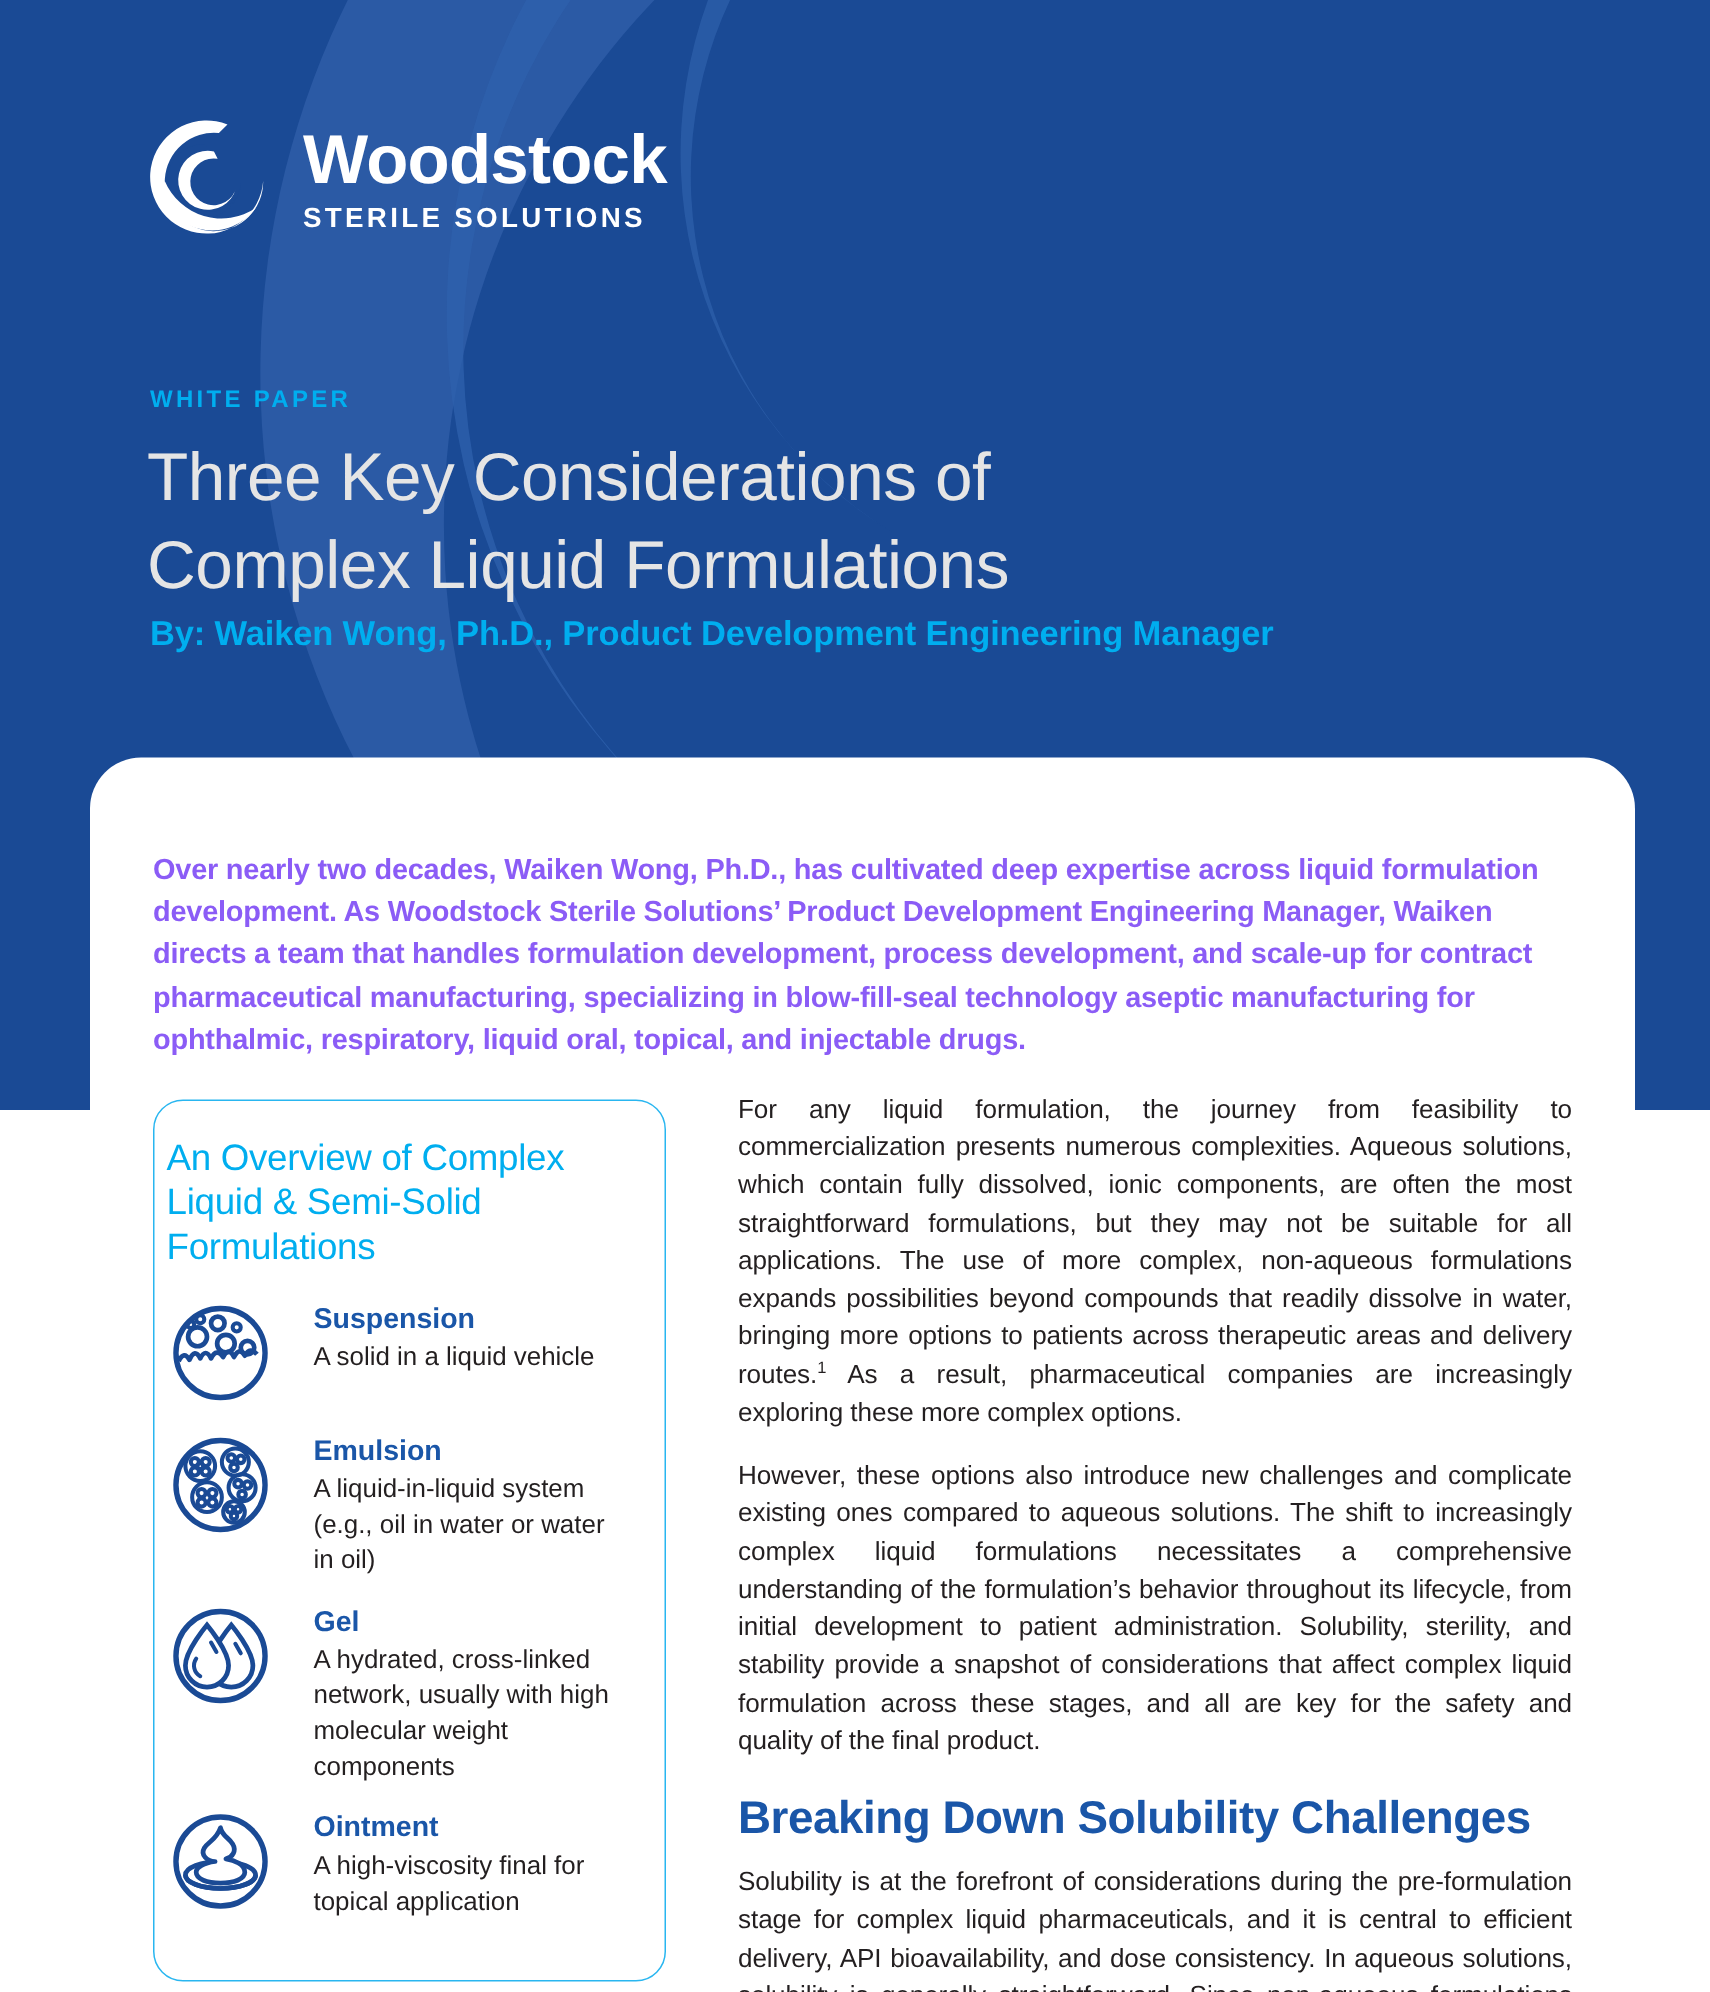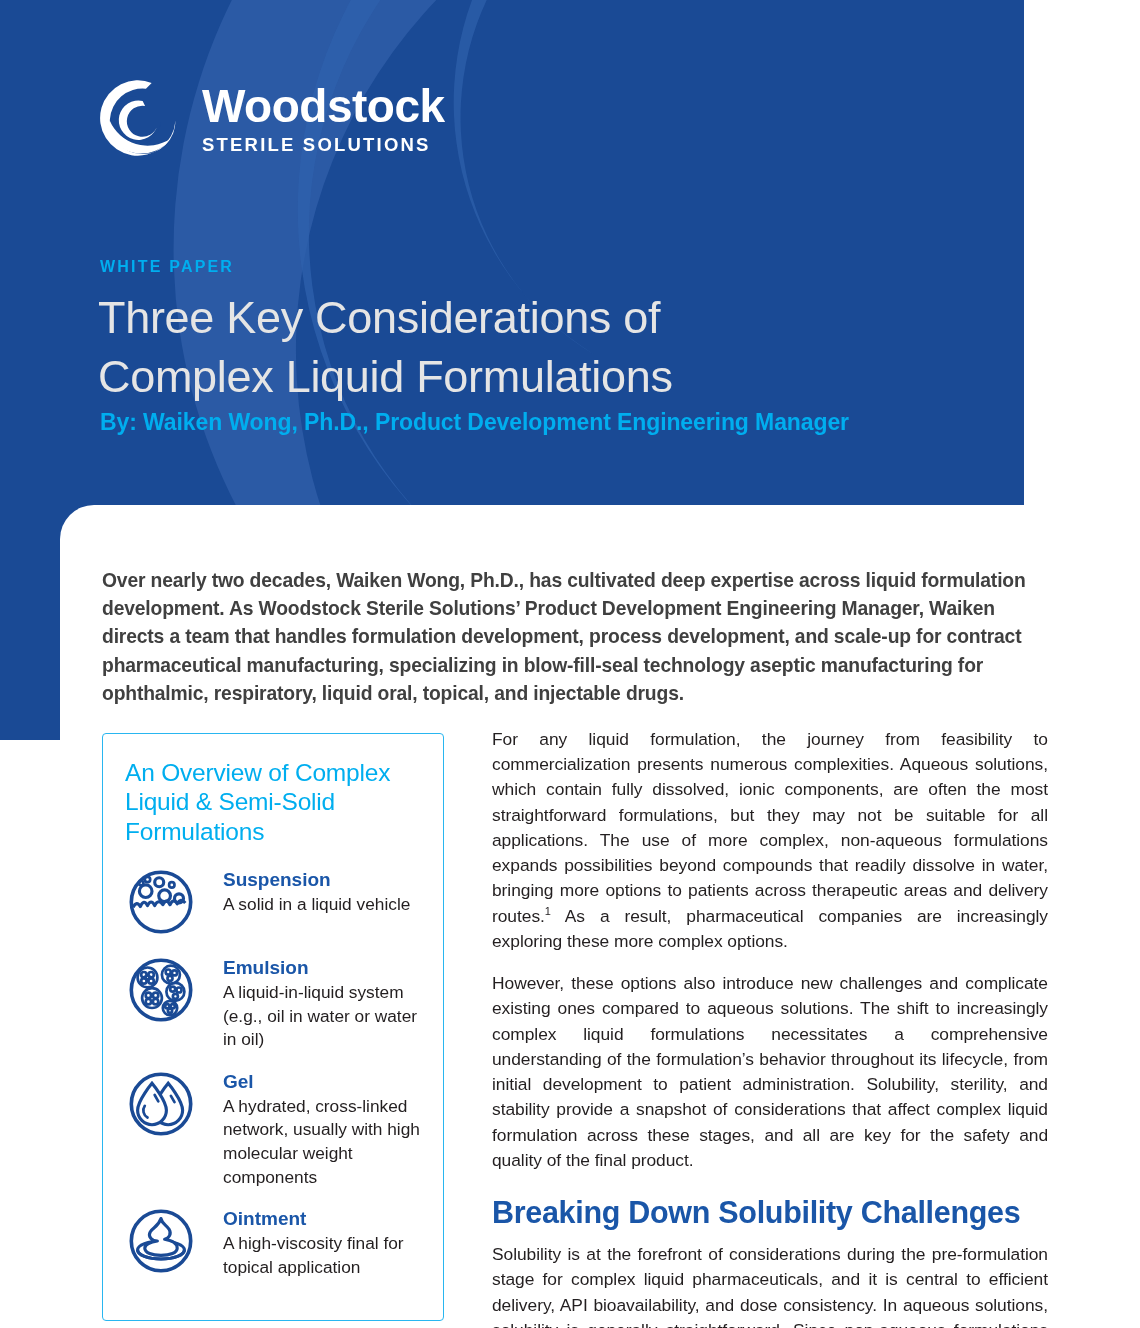--- a/index.html
+++ b/index.html
@@ -15,21 +15,21 @@
     width: 1140px;
     height: 1328px;
     background: #ffffff;
     overflow: hidden;
   }
 
   
   .hero {
     position: absolute;
     left: 0; top: 0;
-    width: 1024px;
+    width: 1140px;
     height: 740px;
     background: #1a4a95;
     overflow: hidden;
     padding-left: 12px;
   }
   .hero-swirls {
     position: absolute;
     left: 0; top: 0;
     width: 1140px;
     height: 740px;
@@ -102,43 +102,43 @@
     width: 1030px;
     height: 823px;
     background: #ffffff;
     border-radius: 34px 34px 0 0;
   }
 
   .lead {
     position: absolute;
     left: 42px; top: 62px;
     width: 945px;
-    color: #404040;
+    color: #8b5cf6;
     font-size: 19.3px;
     font-weight: bold;
     line-height: 1.46;
     letter-spacing: -0.15px;
   }
 
   
   .columns {
     position: absolute;
     left: 0; top: 228px;
     width: 1030px;
   }
 
   
   .sidebar {
     position: absolute;
     left: 42px; top: 0;
     width: 342px;
     min-height: 570px;
     border: 1.6px solid #29b6f0;
-    border-radius: 4px;
-    padding: 24px 22px 26px 22px;
+    border-radius: 20px;
+    padding: 24px 22px 26px 8px;
   }
   .sidebar-title {
     color: #00aeef;
     font-size: 24.5px;
     line-height: 1.2;
     letter-spacing: -0.2px;
     margin-bottom: 18px;
   }
   .s-item {
     display: flex;

